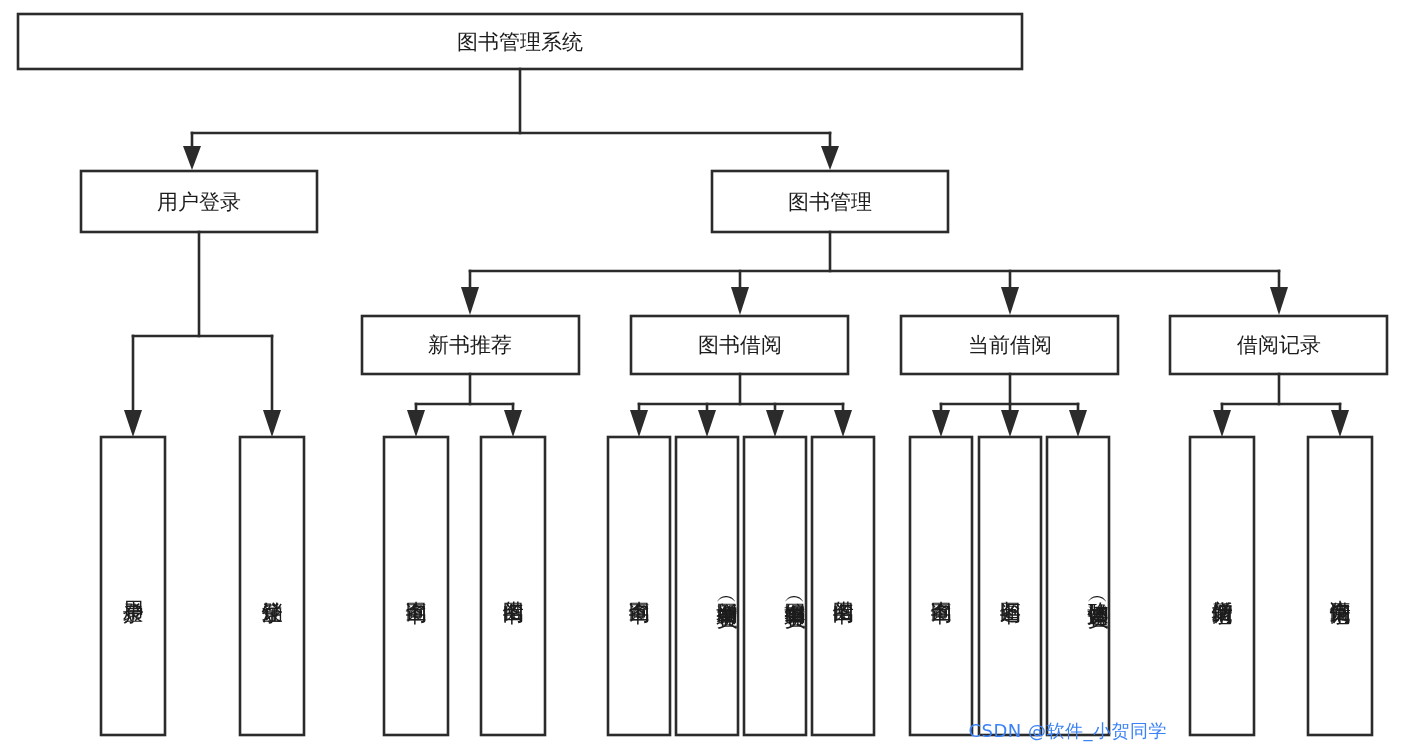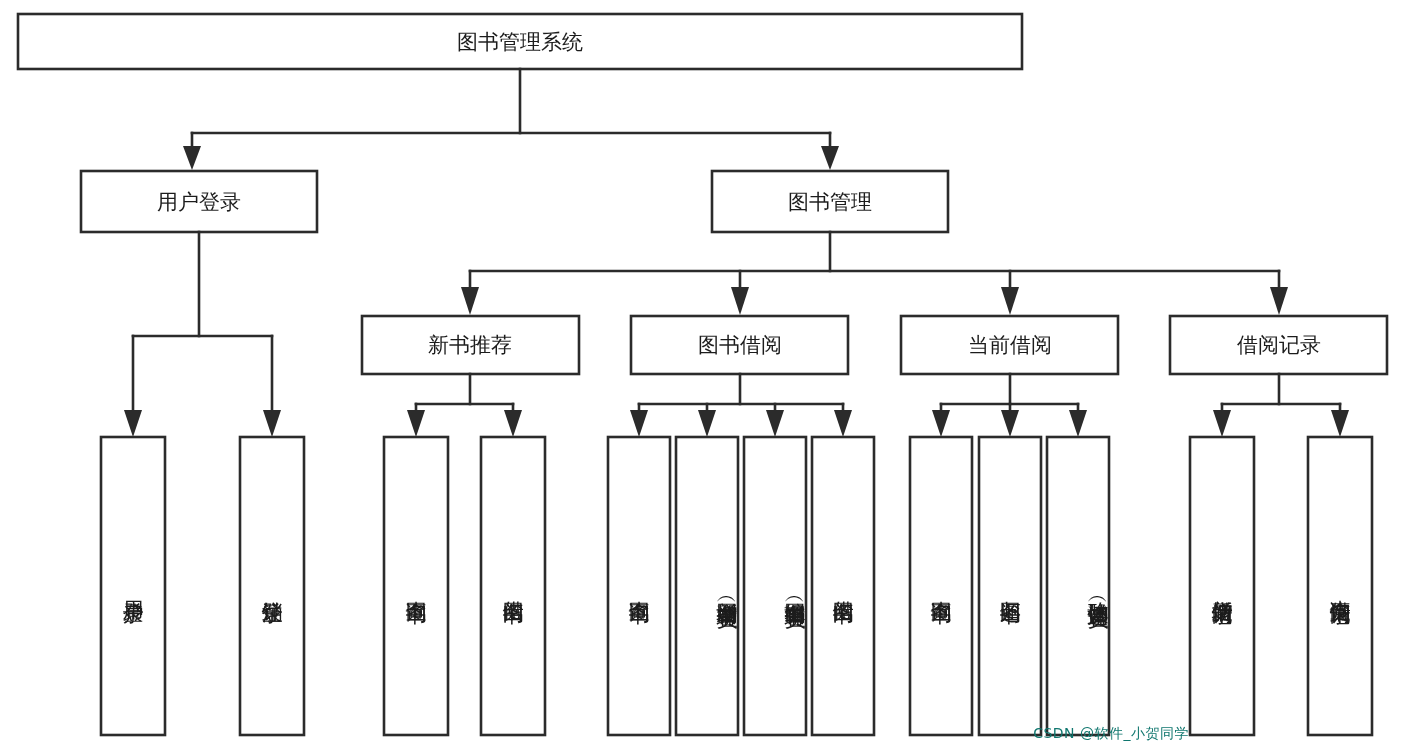--- a/index.html
+++ b/index.html
@@ -58,25 +58,25 @@
     letter-spacing: 1px;
     display: flex;
     align-items: center;
     justify-content: center;
     text-align: center;
     pointer-events: none;
     white-space: nowrap;
   }
   .watermark {
     position: absolute;
-    right: 6px;
+    right: 28px;
     bottom: 4px;
     font-family: "DejaVu Sans", "Liberation Sans", sans-serif;
-    font-size: 14px;
-    color: #0f766e;
+    font-size: 18px;
+    color: #3b82f6;
     letter-spacing: 0.5px;
     white-space: nowrap;
   }
 </style>
 </head>
 <body>
 
 <div id="diagram-root">
 
   <svg class="flow" viewBox="0 0 1405 747">

